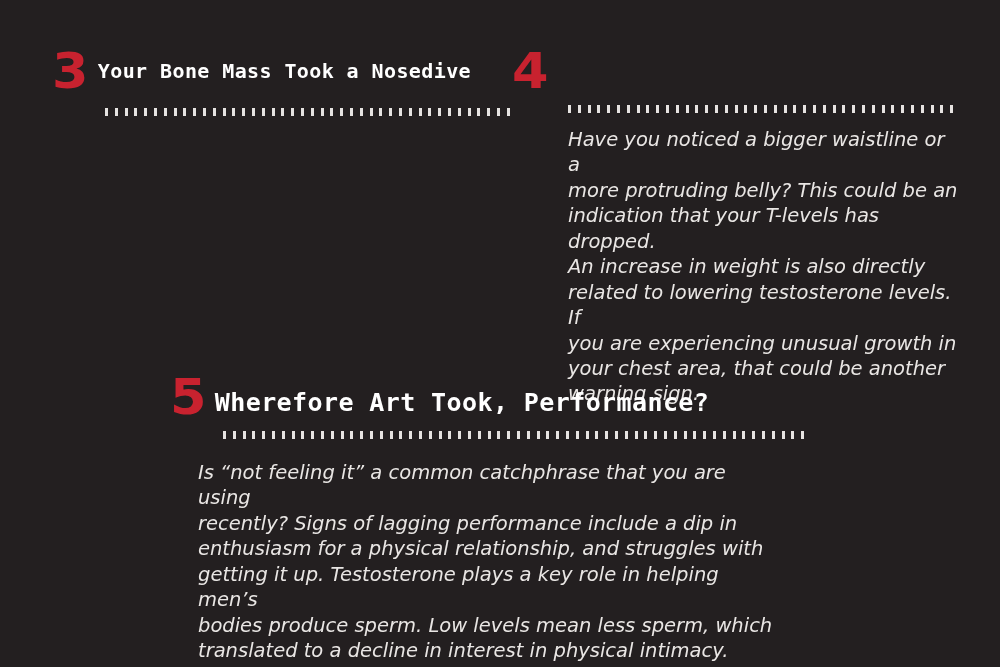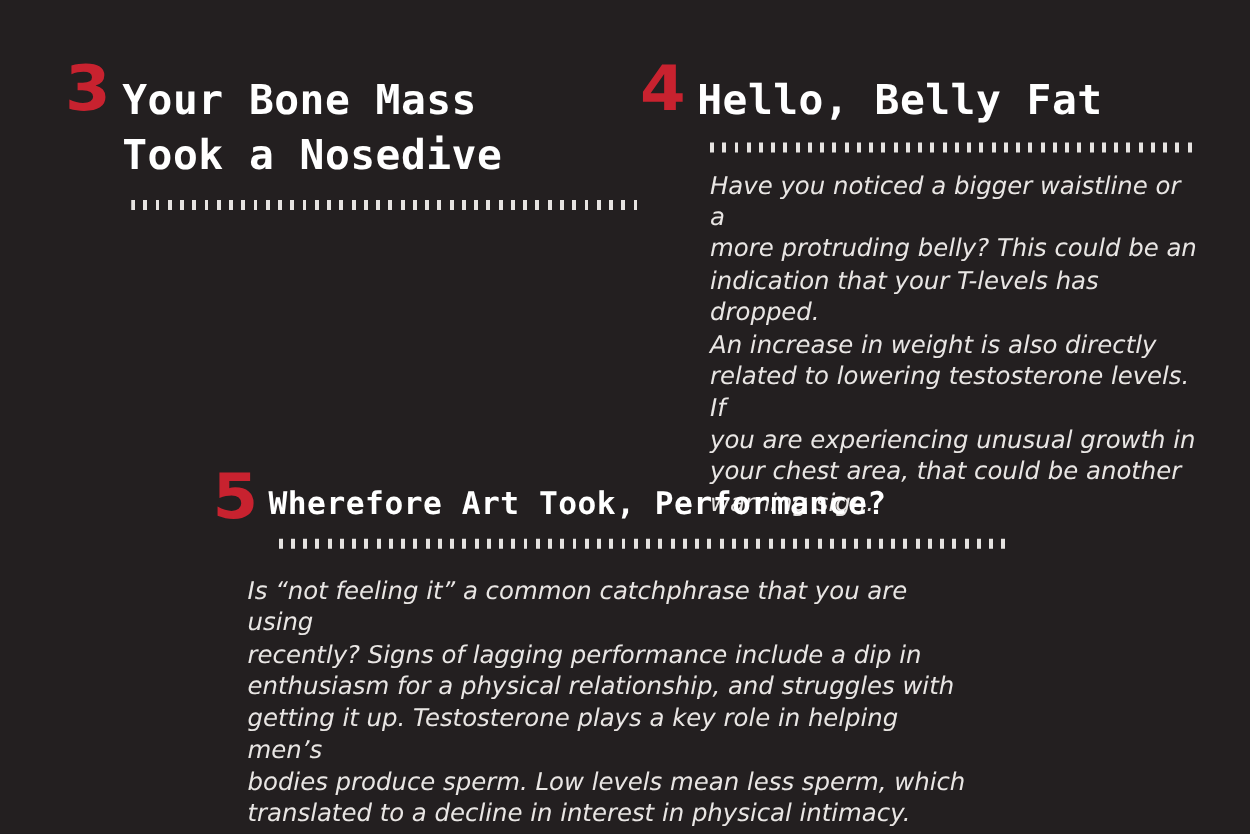--- a/index.html
+++ b/index.html
@@ -44,21 +44,21 @@
     letter-spacing: -1px;
     flex: 0 0 auto;
     margin-top: -2px;
     transform: scaleX(1.05);
     transform-origin: left top;
   }
   .heading-title {
     color: #ffffff;
     font-family: "DejaVu Sans Mono", "Liberation Mono", monospace;
     font-weight: bold;
-    font-size: 33px;
+    font-size: 20px;
     line-height: 1.32;
     letter-spacing: 0.4px;
     flex: 1 1 auto;
   }
   #section-3 .numeral { margin-right: 12px; }
   #section-4 .numeral { margin-right: 12px; }
   #section-5 .numeral { margin-right: 11px; }
 
   #section-3 .heading-title { padding-top: 6px; }
   #section-4 .heading-title { padding-top: 6px; }
@@ -100,21 +100,20 @@
       <div class="numeral">3</div>
       <div class="heading-title">Your Bone Mass
 Took a Nosedive</div>
     </div>
     <div class="divider"></div>
   </div>
 
   <div class="section" id="section-4">
     <div class="heading-row">
       <div class="numeral">4</div>
-      <div class="heading-title">Hello, Belly Fat</div>
     </div>
     <div class="divider"></div>
     <div class="body-copy">Have you noticed a bigger waistline or a
 more protruding belly? This could be an
 indication that your T-levels has dropped.
 An increase in weight is also directly
 related to lowering testosterone levels. If
 you are experiencing unusual growth in
 your chest area, that could be another
 warning sign.</div>

